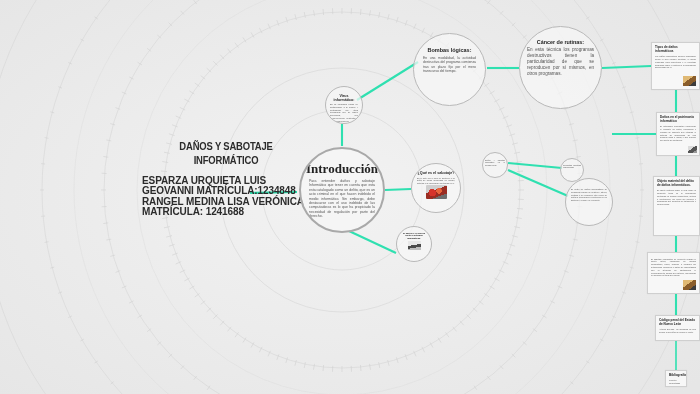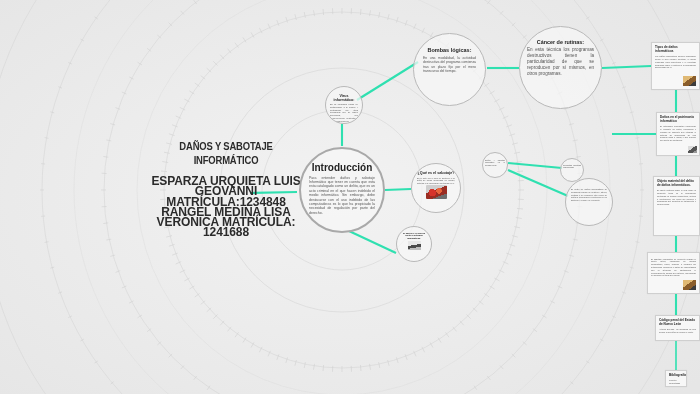--- a/index.html
+++ b/index.html
@@ -15,37 +15,37 @@
 
   
   .title-block{position:absolute;left:142px;top:139px;width:168px;}
   .deck-title{
     font-family:"Liberation Sans", sans-serif;
     font-weight:bold;font-size:11.5px;line-height:14px;
     letter-spacing:-0.2px;color:#2b2b2b;text-align:center;
     transform:scaleX(0.82);transform-origin:center top;
   }
   .authors{
-    margin-top:9px;font-size:12px;line-height:10.3px;
+    margin-top:9px;font-size:10px;line-height:10.3px;
     font-weight:bold;color:#2b2b2b;letter-spacing:-0.1px;
-    text-align:center;
+    text-align:left;
   }
 
   
   .node{position:absolute;border-radius:50%;box-sizing:border-box;
         background:rgba(246,246,246,0.72);
         border:1.6px solid #b9b9b9;
         display:flex;flex-direction:column;align-items:center;
         justify-content:flex-start;overflow:hidden;text-align:center;}
   .node .n-title{font-weight:bold;color:#222;line-height:1.12;}
   .node .n-body{color:#555;line-height:1.25;text-align:justify;}
 
   .n-intro{left:299px;top:147px;width:86px;height:86px;
            border-width:2.2px;border-color:#a9a9a9;padding:13px 8px 4px;}
-  .n-intro .n-title{font-size:10px;margin-bottom:2.5px;}
+  .n-intro .n-title{font-size:13px;margin-bottom:2.5px;font-family:Liberation Serif, serif;}
   .n-intro .n-body{font-size:3.5px;}
 
   .n-virus{left:325px;top:86px;width:38px;height:38px;padding:7px 4px 2px;}
   .n-virus .n-title{font-size:3.6px;margin-bottom:1px;}
   .n-virus .n-body{font-size:2.2px;}
 
   .n-bombas{left:413px;top:33px;width:73px;height:73px;padding:13px 9px 3px;}
   .n-bombas .n-title{font-size:5.5px;margin-bottom:3px;}
   .n-bombas .n-body{font-size:3.4px;}
 

